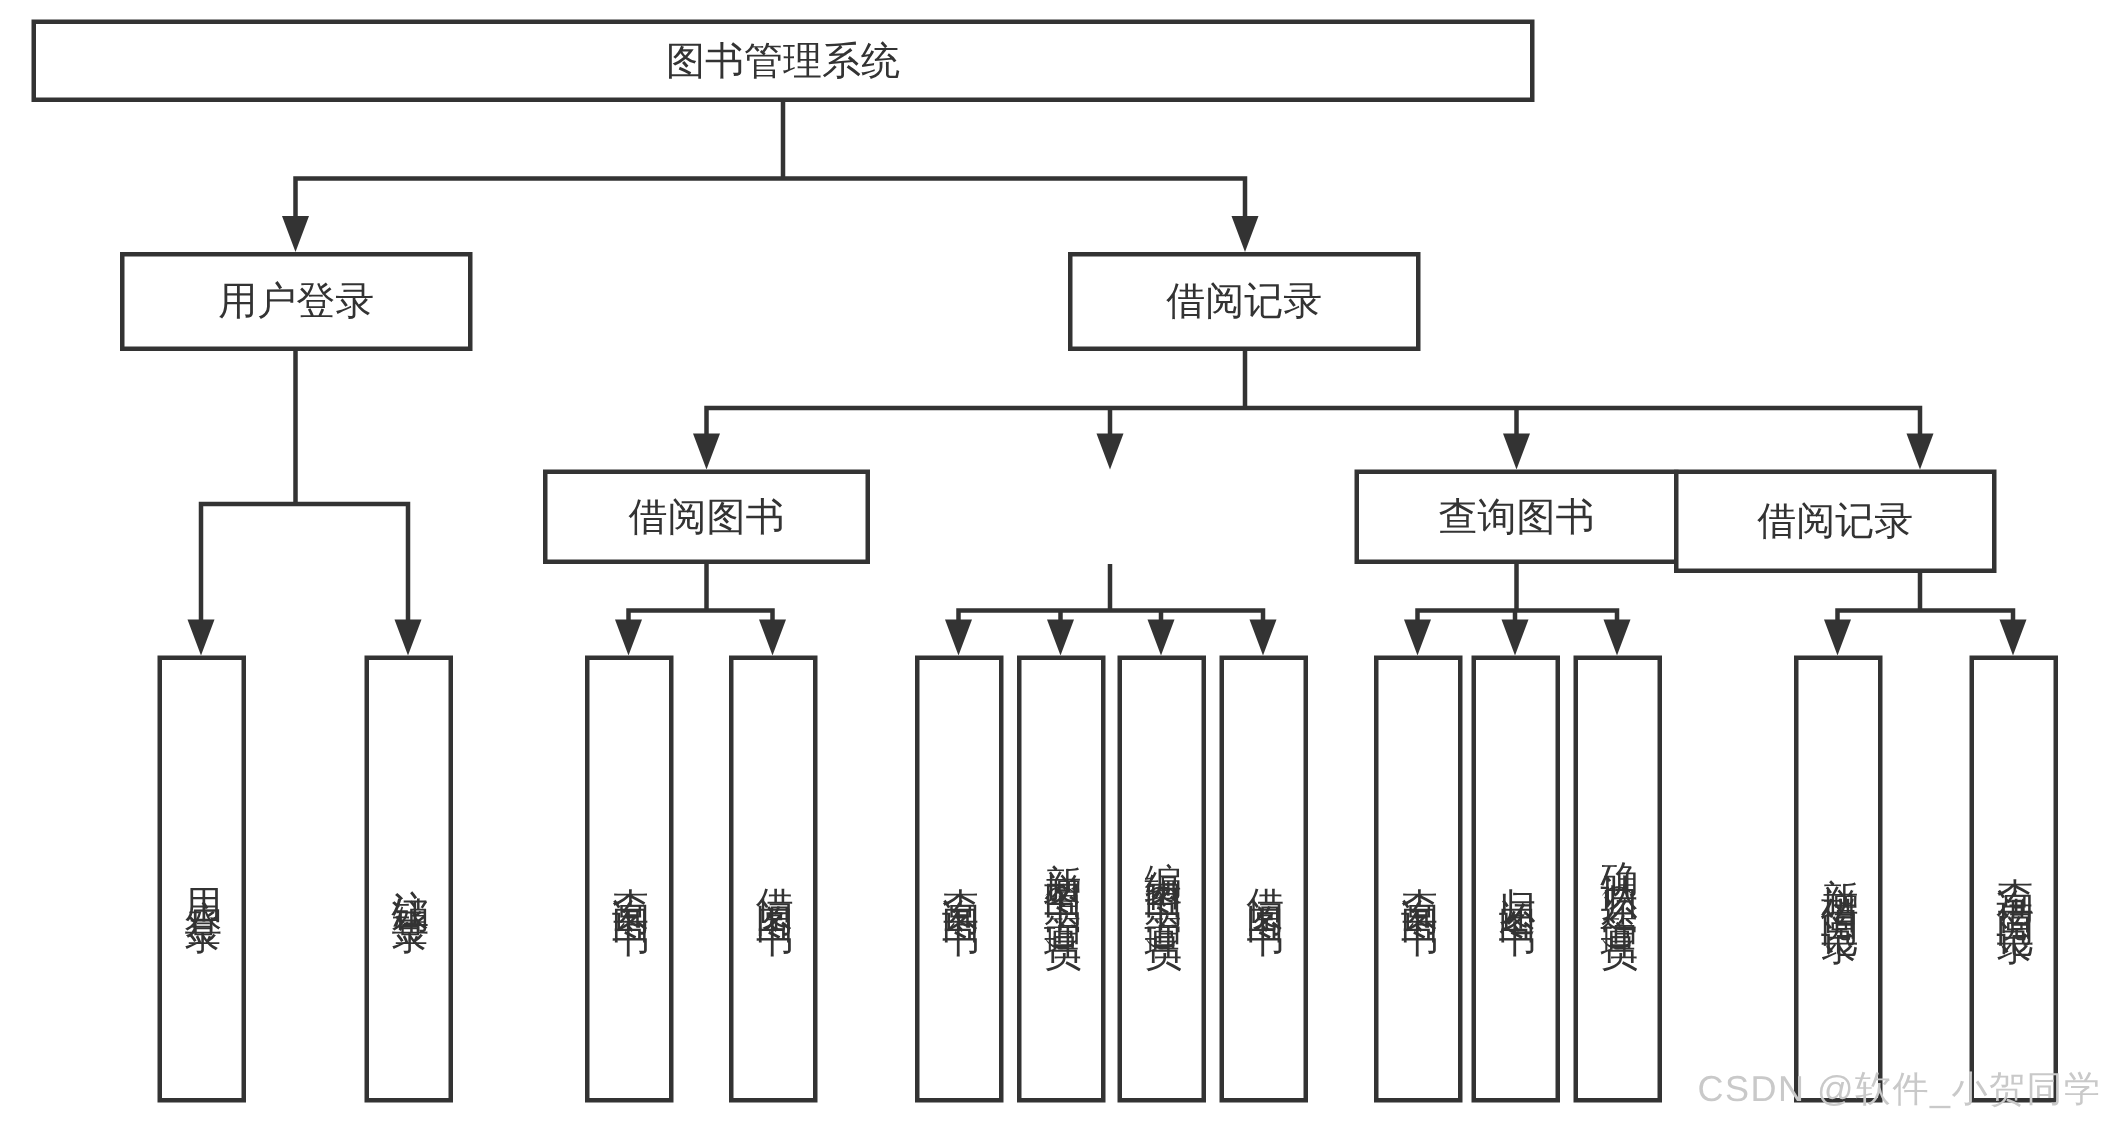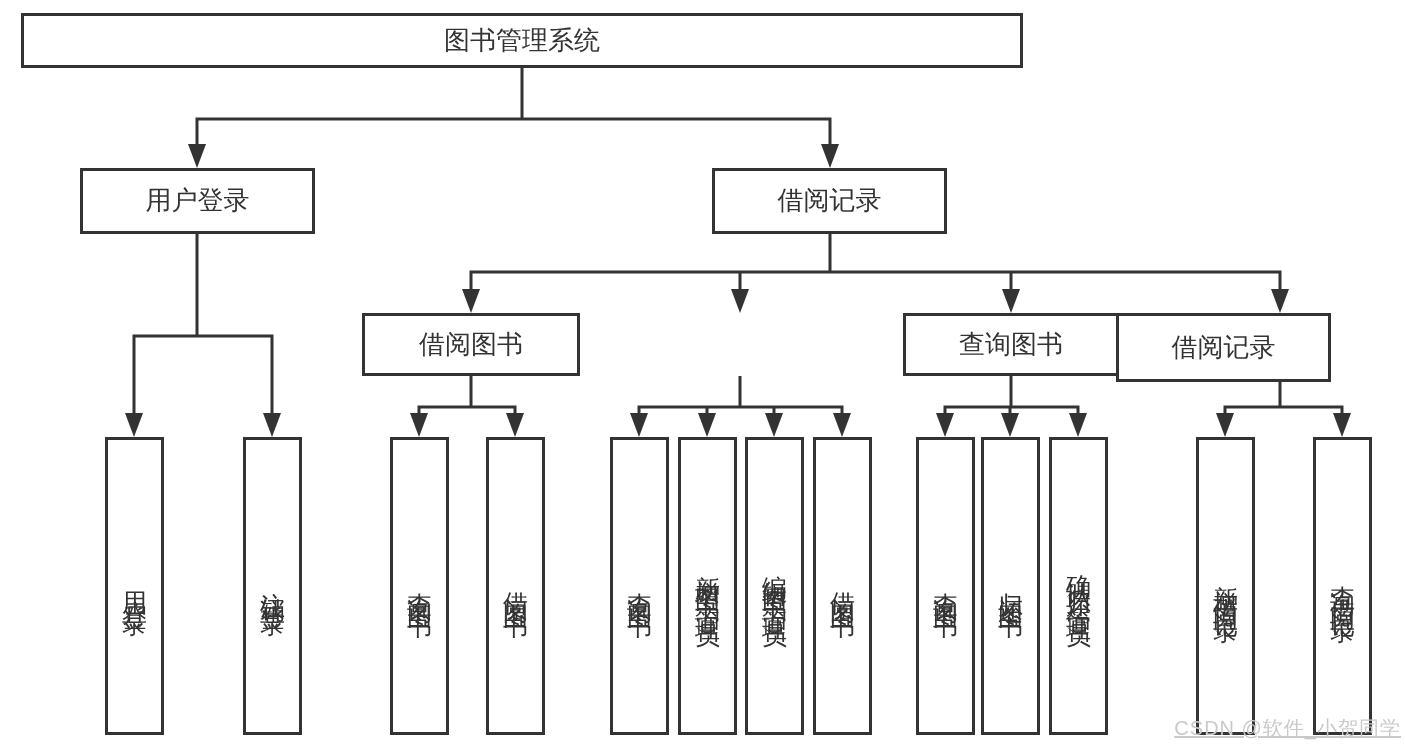--- a/index.html
+++ b/index.html
@@ -33,26 +33,25 @@
   .vlbl{
     writing-mode:vertical-rl;
     text-orientation:mixed;
     font-size:25px;
     letter-spacing:7px;
     line-height:1;
   }
   .watermark{
     position:absolute;
     right:4px;bottom:5px;
-    font-size:20px;
+    font-size:24px;
     color:var(--wm);
     z-index:5;
     white-space:nowrap;
     letter-spacing:1px;
-    text-decoration:underline;
   }
 </style>
 </head>
 <body>
 
 <div class="canvas">
 
   <svg class="connectors" width="1405" height="747" viewBox="0 0 1405 747">
 
     <g>

